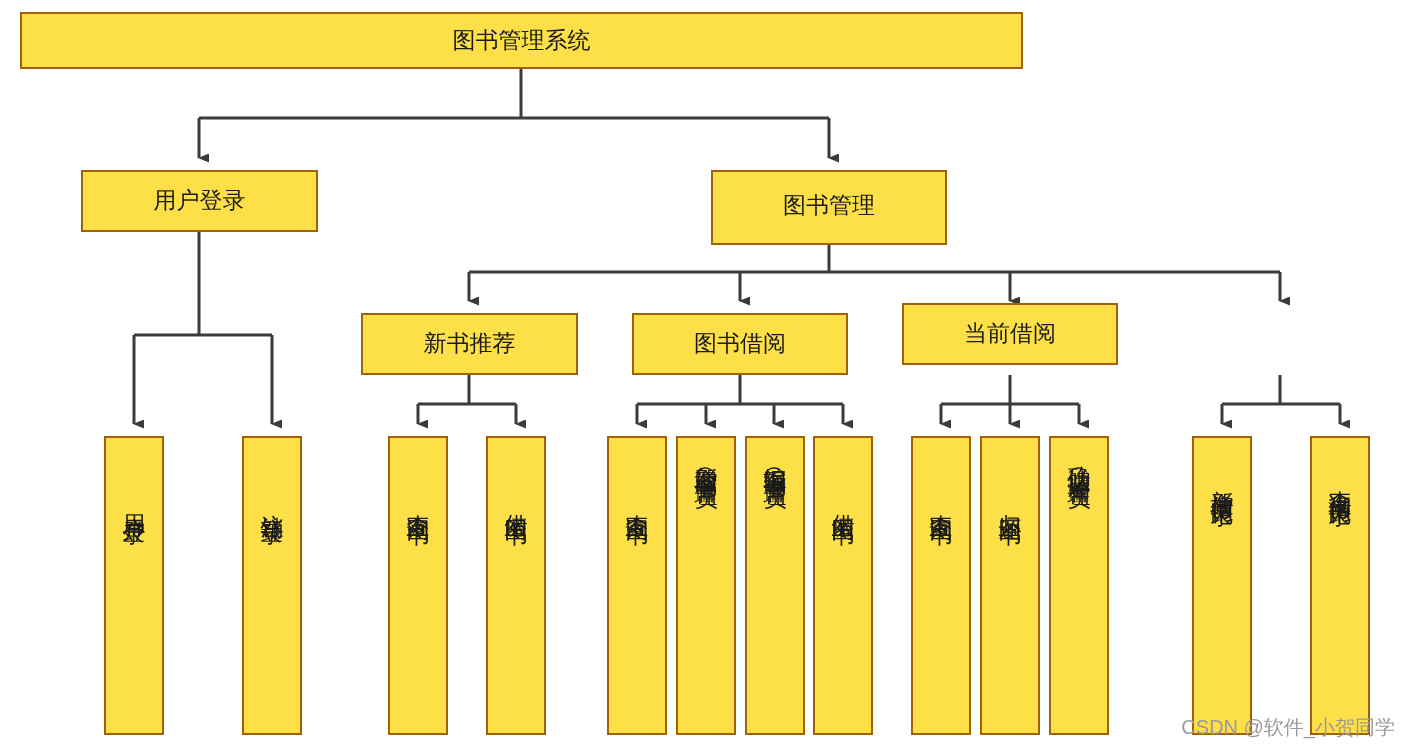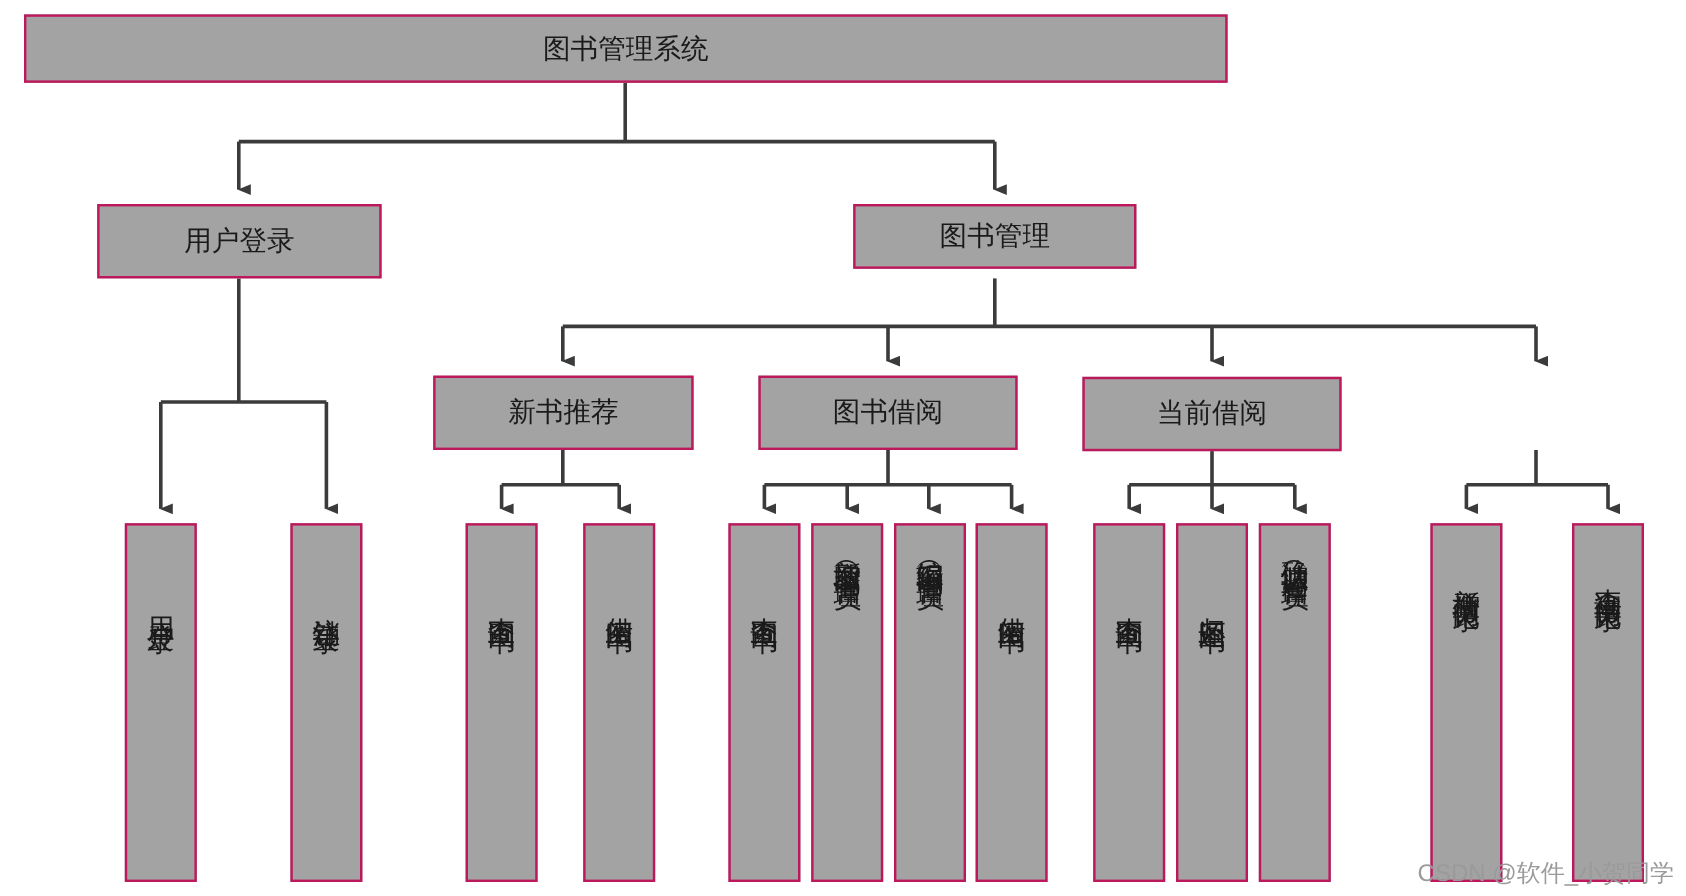--- a/index.html
+++ b/index.html
@@ -20,22 +20,22 @@
   #diagram-svg {
     position: absolute;
     left: 0;
     top: 0;
     width: 1405px;
     height: 747px;
   }
   .node-box {
     position: absolute;
     box-sizing: border-box;
-    border: 2px solid #be185d;
-    background: #a3a3a3;
+    border: 2px solid #a16207;
+    background: #fde047;
     display: flex;
     align-items: center;
     justify-content: center;
     overflow: hidden;
   }
   .node-label {
     color: #1a1a1a;
     line-height: 1.12;
     text-align: center;
     white-space: nowrap;
@@ -134,31 +134,31 @@
     </g>
   </svg>
 
   <div class="node-box root horizontal" style="left:20px; top:12px; width:1003px; height:57px;">
     <span class="node-label">图书管理系统</span>
   </div>
 
   <div class="node-box horizontal" style="left:81px; top:170px; width:237px; height:62px;">
     <span class="node-label">用户登录</span>
   </div>
-  <div class="node-box horizontal" style="left:711px; top:170px; width:236px; height:54px;">
+  <div class="node-box horizontal" style="left:711px; top:170px; width:236px; height:75px;font-family:Liberation Mono, monospace;">
     <span class="node-label">图书管理</span>
   </div>
 
   <div class="node-box horizontal" style="left:361px; top:313px; width:217px; height:62px;">
     <span class="node-label">新书推荐</span>
   </div>
   <div class="node-box horizontal" style="left:632px; top:313px; width:216px; height:62px;">
     <span class="node-label">图书借阅</span>
   </div>
-  <div class="node-box horizontal" style="left:902px; top:314px; width:216px; height:62px;">
+  <div class="node-box horizontal" style="left:902px; top:303px; width:216px; height:62px;">
     <span class="node-label">当前借阅</span>
   </div>
 
   <div class="node-box vertical mid" style="left:104px; top:436px; width:60px; height:299px;">
     <span class="node-label">用户登录</span>
   </div>
   <div class="node-box vertical mid" style="left:242px; top:436px; width:60px; height:299px;">
     <span class="node-label">注销登录</span>
   </div>
 

